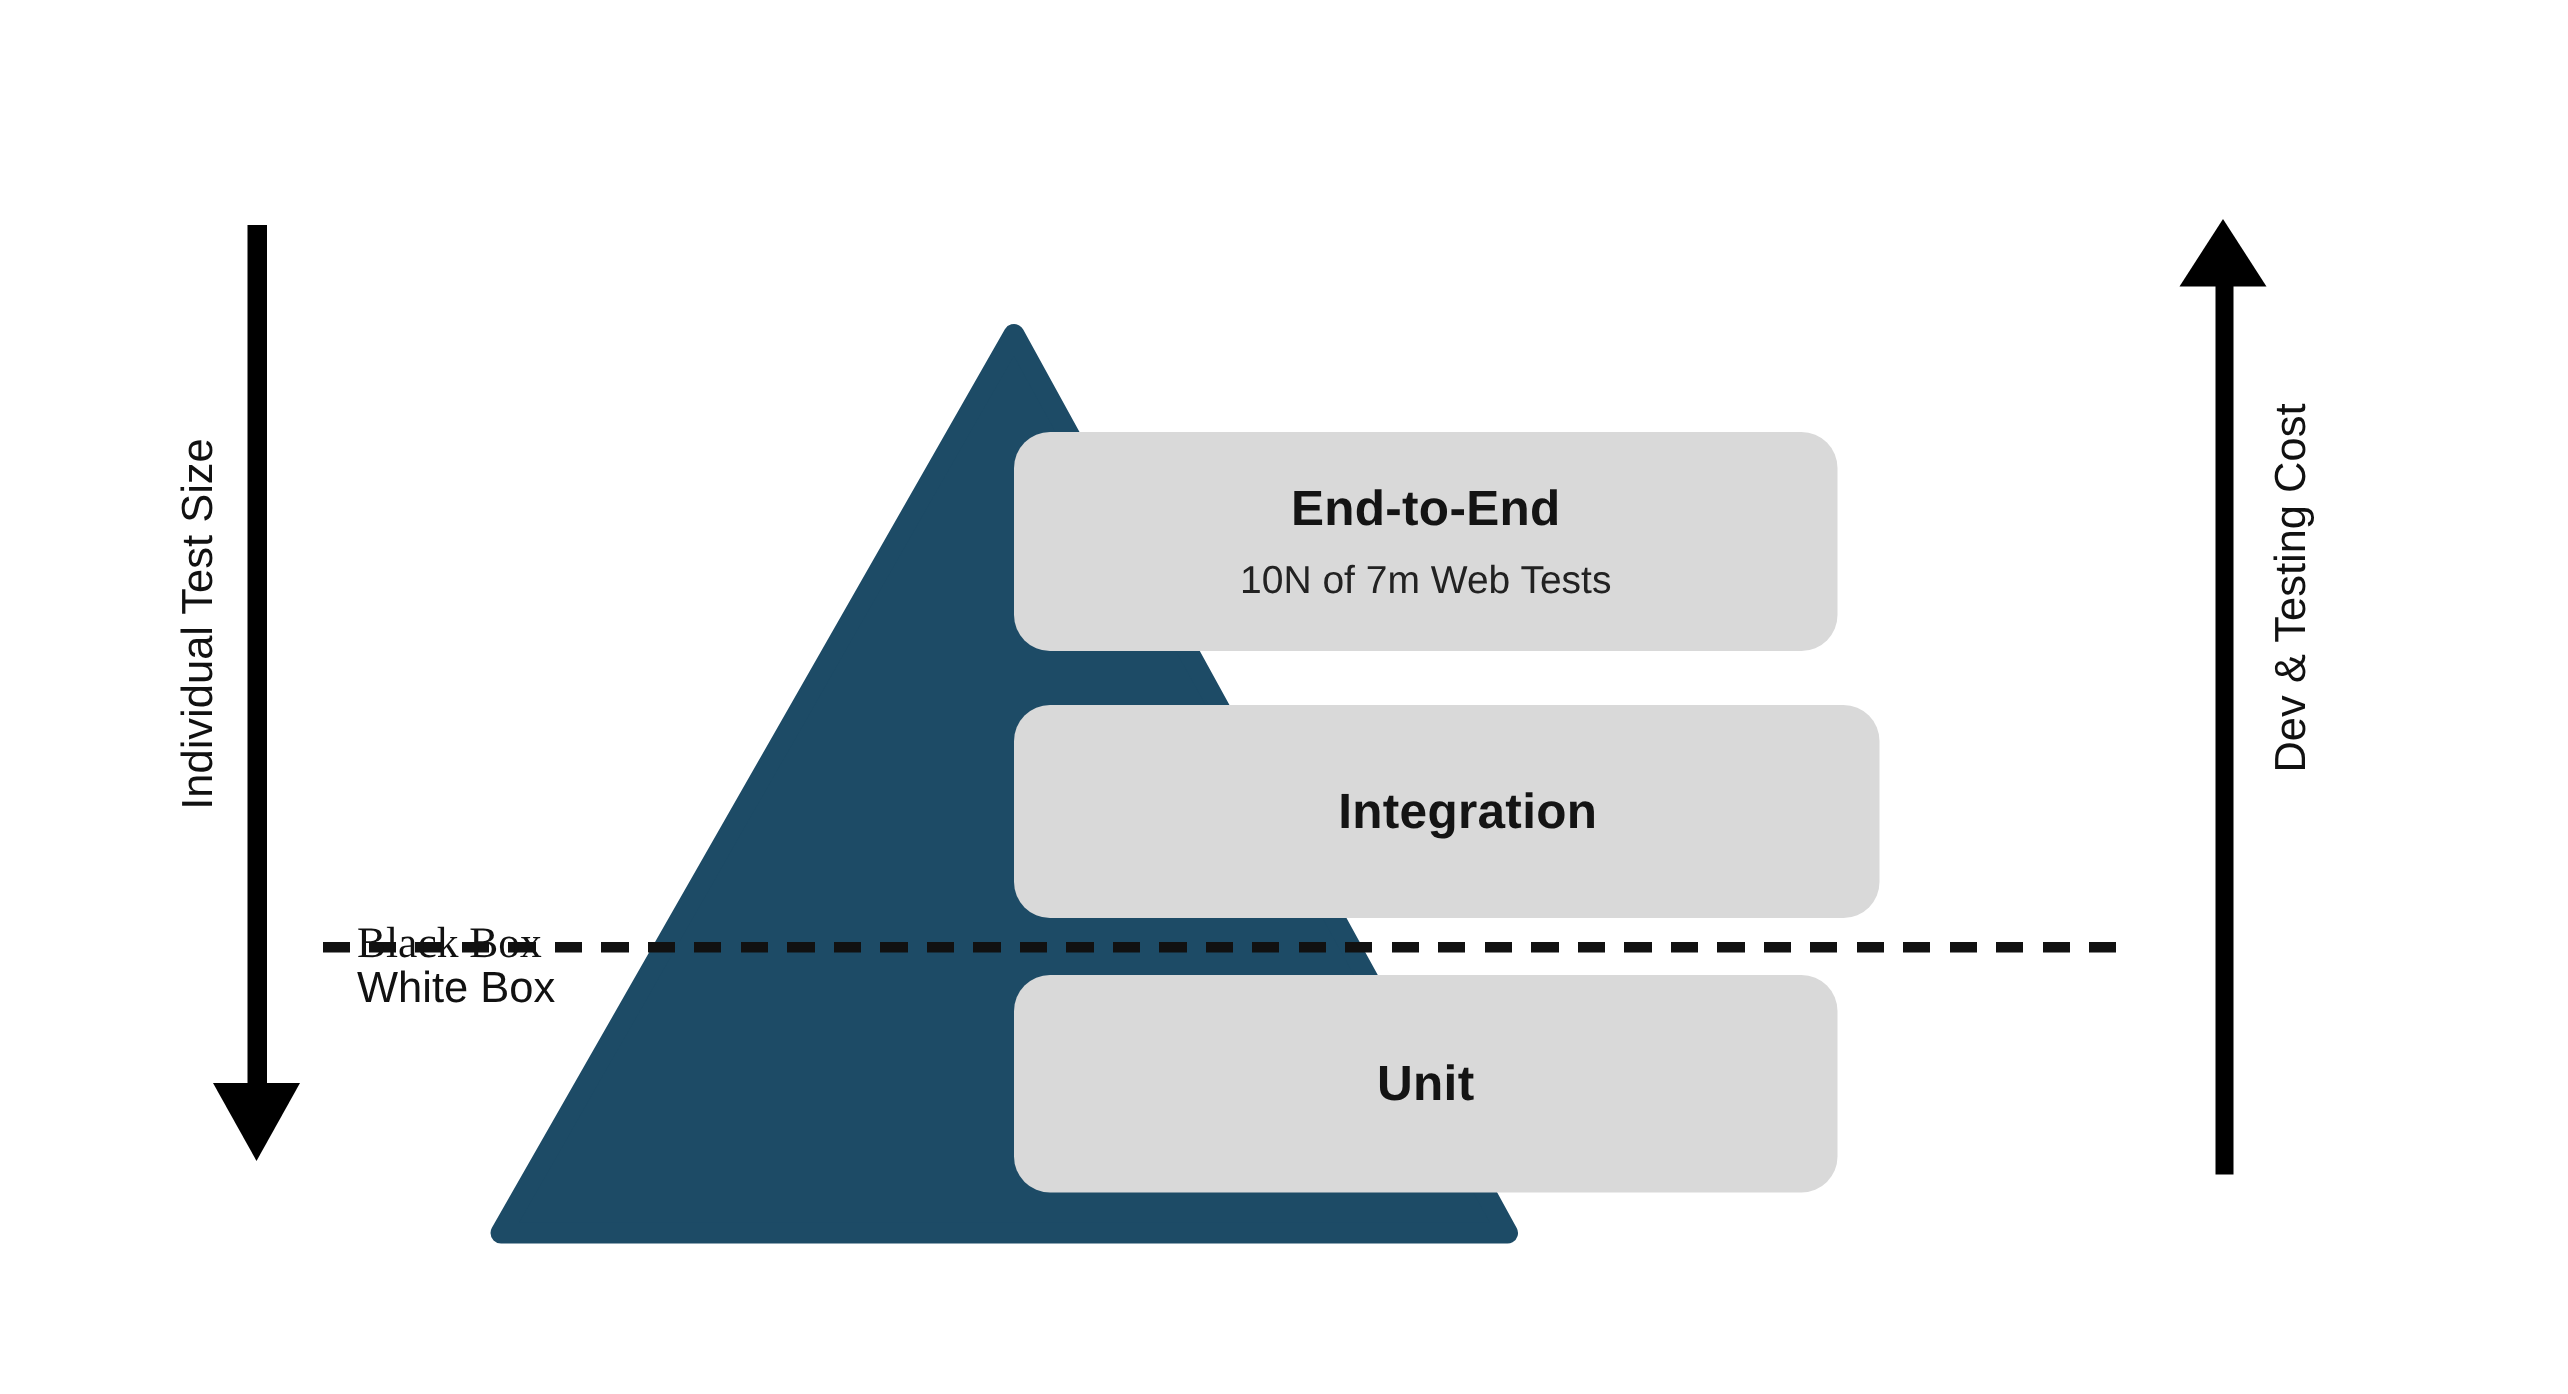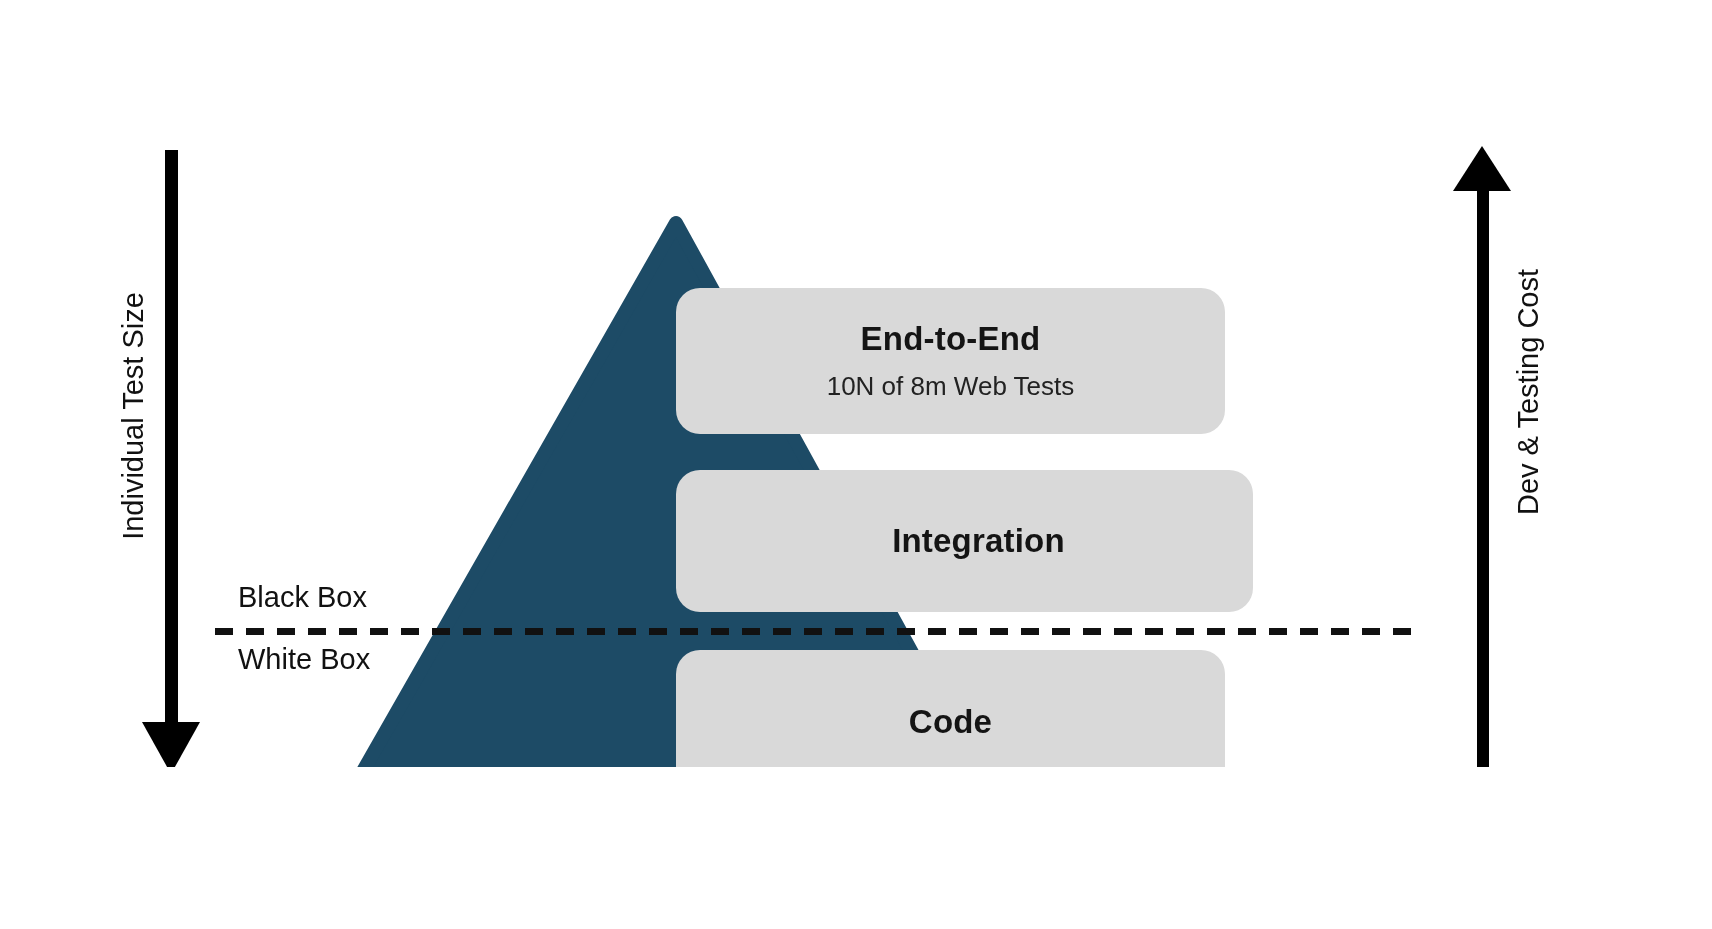--- a/index.html
+++ b/index.html
@@ -4,21 +4,21 @@
 <style>
   :root{
     --pyramid:#1d4b66;
     --cardBg:#d9d9d9;
     --ink:#141414;
     --arrow:#000000;
   }
   html,body{margin:0;padding:0;background:#ffffff;}
   #canvas{
     position:relative;
-    width:1712px;height:767px;
+    width:1712px;height:929px;
     overflow:hidden;
     background:#ffffff;
     font-family:"Liberation Sans", sans-serif;
     color:var(--ink);
   }
   
   #pyramid-svg{position:absolute;left:0;top:0;width:1712px;height:929px;}
 
   
   .level-card{
@@ -49,21 +49,21 @@
     background:repeating-linear-gradient(90deg,
       #111 0px, #111 18px,
       transparent 18px, transparent 31px);
   }
   .box-label{
     position:absolute;
     left:238px;
     font-size:29px;font-weight:400;color:#111;
     line-height:1.2;
   }
-  #black-box-label{top:580px;}
+  #black-box-label{top:612px;font-family:Liberation Serif, serif;}
   #white-box-label{top:642px;}
 
   
   .axis-label{
     position:absolute;
     font-size:29px;font-weight:400;color:#111;
     white-space:nowrap;
     transform:translate(-50%,-50%) rotate(-90deg);
   }
   #left-axis-label{left:133px;top:416px;}
@@ -92,29 +92,29 @@
 <body>
 
 <div id="canvas">
 
   <svg id="pyramid-svg" viewBox="0 0 1712 929" xmlns="http://www.w3.org/2000/svg">
     <polygon points="676,223 1005,822 334,822" style="fill:var(--pyramid);stroke:var(--pyramid);stroke-width:14;stroke-linejoin:round;"></polygon>
   </svg>
 
   <div class="level-card" id="card-e2e">
     <div class="level-title">End-to-End</div>
-    <div class="level-subtitle">10N of 8m Web Tests</div>
+    <div class="level-subtitle">10N of 7m Web Tests</div>
   </div>
 
   <div class="level-card" id="card-integration">
     <div class="level-title">Integration</div>
   </div>
 
   <div class="level-card" id="card-unit">
-    <div class="level-title">Code</div>
+    <div class="level-title">Unit</div>
   </div>
 
   <div id="divider"></div>
   <div class="box-label" id="black-box-label">Black Box</div>
   <div class="box-label" id="white-box-label">White Box</div>
 
   <div class="axis-label" id="left-axis-label">Individual Test Size</div>
   <div class="arrow-shaft" id="left-arrow-shaft"></div>
   <div id="left-arrow-head"></div>
 

